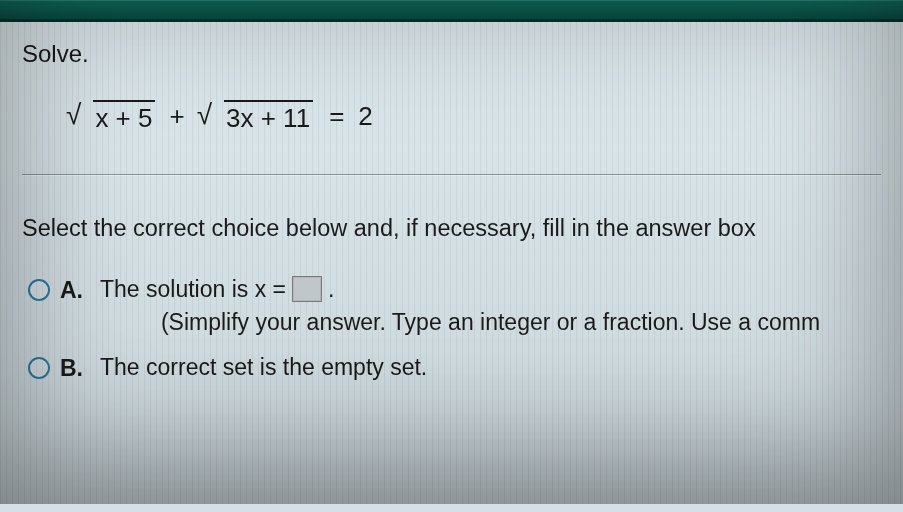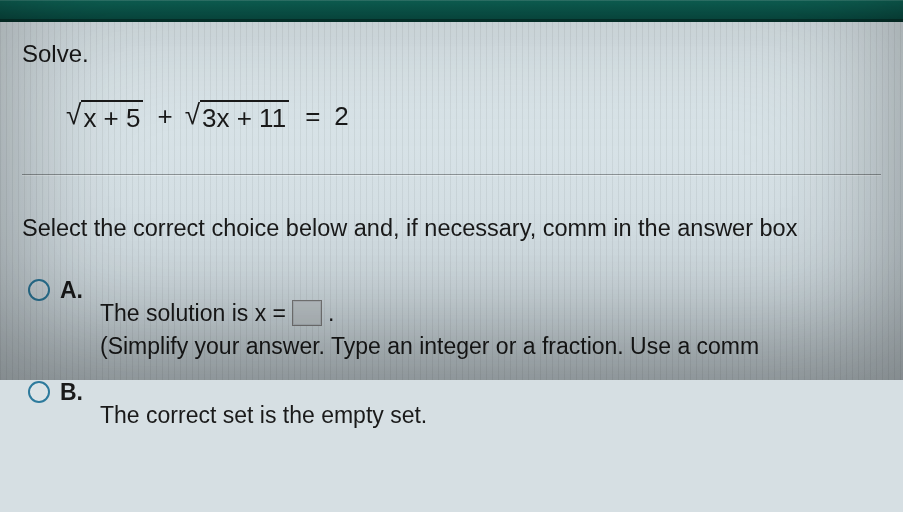--- a/index.html
+++ b/index.html
@@ -6,21 +6,21 @@
   html, body {
     width: 903px;
     height: 512px;
     overflow: hidden;
     font-family: Arial, Helvetica, sans-serif;
     color: #1a1a1a;
     background: #d6dfe3;
   }
   .screen {
     width: 903px;
-    height: 380px;
+    height: 504px;
     position: relative;
     background:
       repeating-linear-gradient(90deg,
         rgba(0,0,0,0.055) 0 1px, transparent 1px 6px),
       linear-gradient(180deg, #e0ebef 0%, #d2dde2 60%, #c8d3d8 100%);
   }
   .topbar {
     height: 22px;
     background: linear-gradient(180deg, #0f6a5c 0%, #0a4d43 100%);
     border-bottom: 3px solid #06342d;
@@ -38,20 +38,21 @@
   .sqrt {
     display: inline-flex;
     align-items: stretch;
     margin-right: 2px;
   }
   .surd { font-size: 28px; line-height: 1; padding-top: 1px; }
   .radicand {
     border-top: 2px solid #1a1a1a;
     padding: 2px 3px 0 2px;
     line-height: 1.15;
+    margin-left: 12px;
   }
   .op { padding: 0 4px; }
   .eq { padding: 0 6px; }
   .divider {
     margin: 0 0 40px 0;
     border: none;
     border-top: 1px solid rgba(0,0,0,0.35);
     box-shadow: 0 1px 0 rgba(255,255,255,0.35);
   }
   .prompt { font-size: 23.5px; margin-bottom: 34px; }
@@ -74,31 +75,31 @@
     box-shadow: inset 0 0 2px rgba(255,255,255,0.5);
     cursor: pointer;
   }
   .choice-label {
     flex: 0 0 auto;
     font-weight: 700;
     width: 30px;
     padding-top: 1px;
   }
   .choice-body { flex: 1 1 auto; }
-  .choice-line { display: flex; align-items: center; flex-wrap: wrap; gap: 4px; margin-top: 24px; }
+  .choice-line { display: flex; align-items: center; flex-wrap: wrap; gap: 4px; }
   .answer-box {
     display: inline-block;
     width: 30px;
     height: 26px;
     border: 1px solid #7a7a7a;
     background: #bfc7cb;
     box-shadow: inset 0 0 0 1px rgba(0,0,0,0.08);
     margin: 0 2px;
   }
-  .sub-hint { font-size: 23px; margin-top: 6px; }
+  .sub-hint { font-size: 23px; margin-top: 6px; text-align: center; }
   .vignette {
     pointer-events: none;
     position: absolute; inset: 0;
     box-shadow: inset 0 0 120px 30px rgba(0,0,0,0.18),
                 inset 0 -60px 120px -20px rgba(0,0,0,0.25);
   }
 </style>
 </head>
 <body>
 
@@ -118,21 +119,21 @@
       <span class="sqrt">
         <span class="surd">√</span>
         <span class="radicand">3x + 11</span>
       </span>
       <span class="eq">=</span>
       <span>2</span>
     </div>
 
     <hr class="divider">
 
-    <div class="prompt">Select the correct choice below and, if necessary, comm in the answer box</div>
+    <div class="prompt">Select the correct choice below and, if necessary, fill in the answer box</div>
 
     <div class="choices">
 
       <div class="choice">
         <div class="radio"></div>
         <div class="choice-label">A.</div>
         <div class="choice-body">
           <div class="choice-line">
             <span>The solution is x =</span>
             <span class="answer-box"></span>

